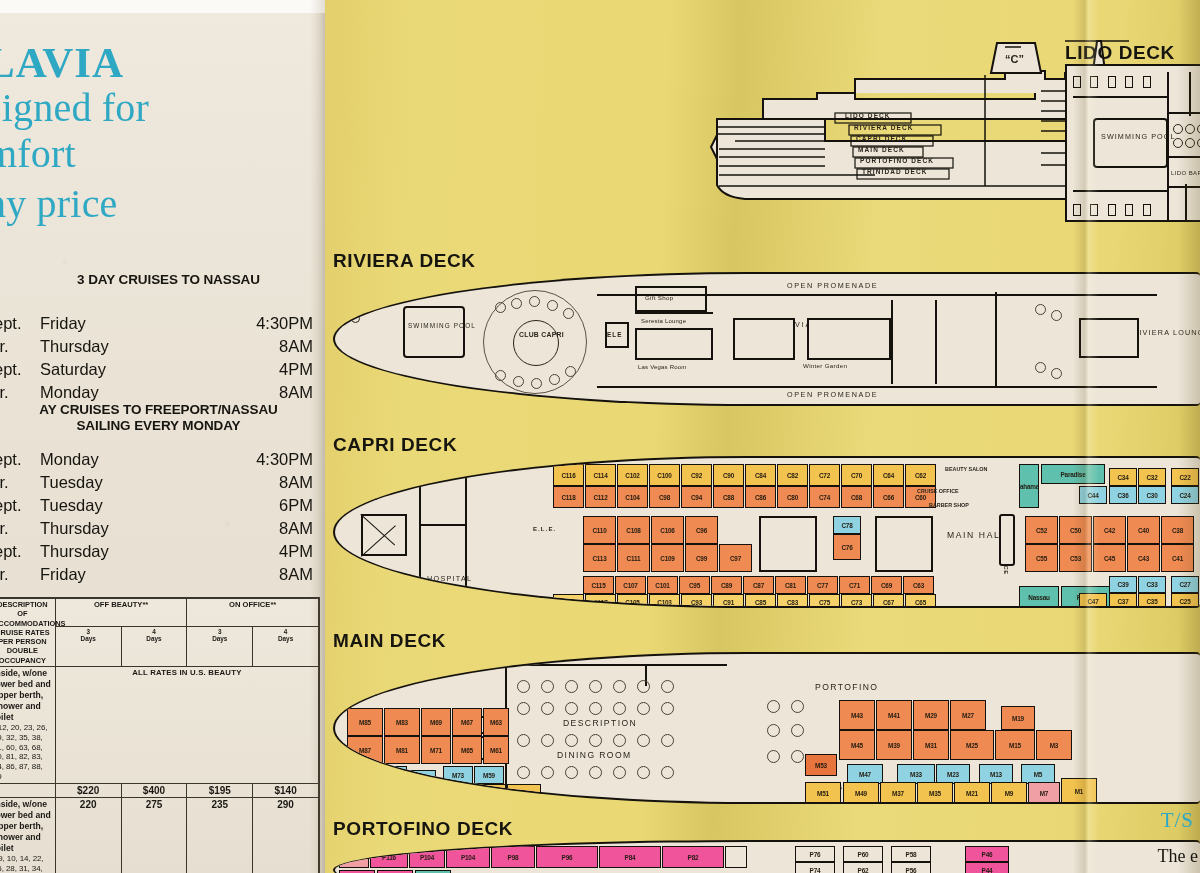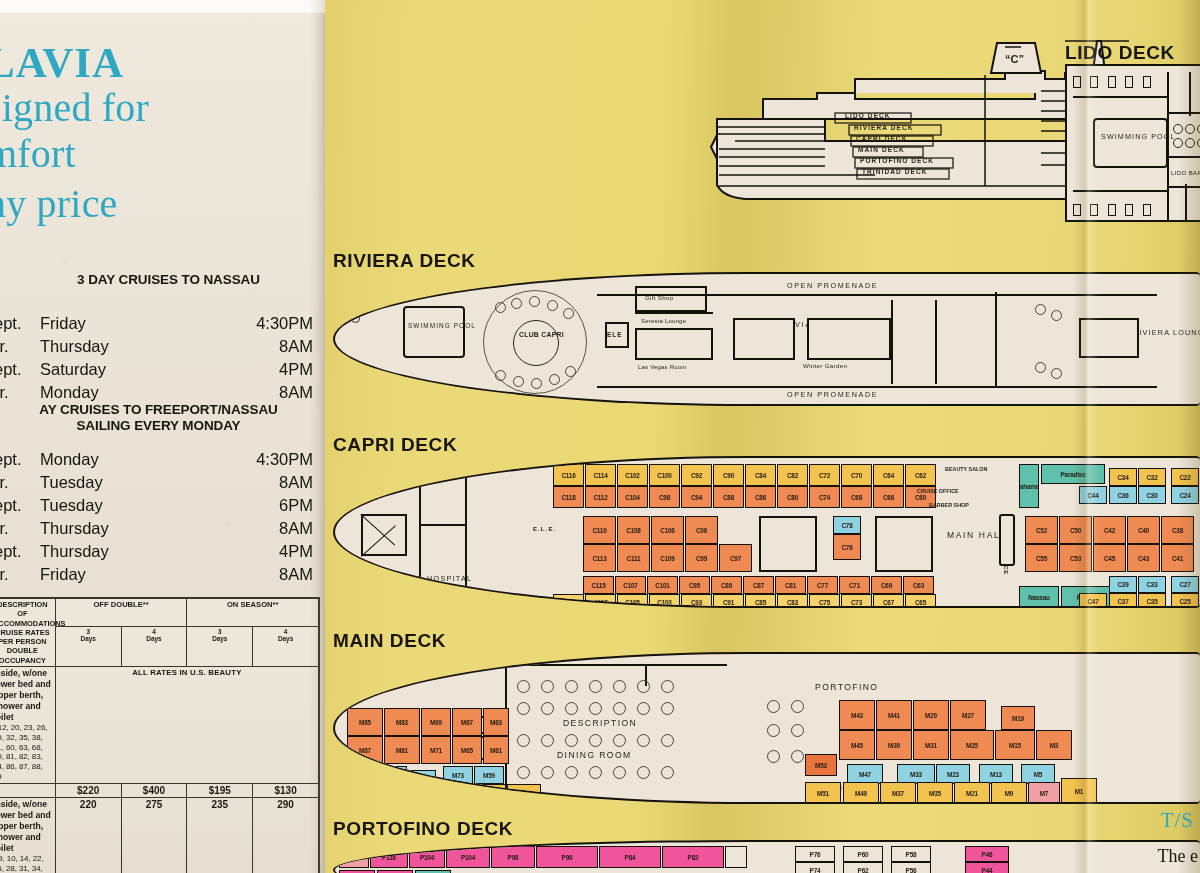--- a/index.html
+++ b/index.html
@@ -217,22 +217,22 @@
     </div>
 
     <div id="rate-table">
       <table>
         <tbody>
             <tr>
           <td class="rt-head-main" rowspan="2">
             <span>DESCRIPTION OF ACCOMMODATIONS</span><br>
             <span>CRUISE RATES PER PERSON DOUBLE OCCUPANCY</span>
           </td>
-          <td class="rt-head-season" colspan="2">OFF DOUBLE**</td>
-          <td class="rt-head-season" colspan="2">ON SEASON**</td>
+          <td class="rt-head-season" colspan="2">OFF BEAUTY**</td>
+          <td class="rt-head-season" colspan="2">ON OFFICE**</td>
         </tr>
         <tr>
           <td class="rt-head-sub rt-num"><span>3</span><br><span>Days</span></td>
           <td class="rt-head-sub rt-num"><span>4</span><br><span>Days</span></td>
           <td class="rt-head-sub rt-num"><span>3</span><br><span>Days</span></td>
           <td class="rt-head-sub rt-num"><span>4</span><br><span>Days</span></td>
         </tr>
 
         <tr>
           <td class="rt-desc">
@@ -240,21 +240,21 @@
             <div class="rt-d1">shower and toilet</div>
             <div class="rt-d2">T12, 20, 23, 26, 29, 32, 35, 38, 41, 60, 63, 68, 70, 81, 82, 83, 84, 86, 87, 88, 89</div>
           </td>
           <td class="rt-allrates" colspan="4" style="border-bottom:none">ALL RATES IN U.S. BEAUTY</td>
         </tr>
         <tr>
           <td style="border-top:none;border-bottom:none"></td>
           <td class="rt-num">$220</td>
           <td class="rt-num">$400</td>
           <td class="rt-num">$195</td>
-          <td class="rt-num">$130</td>
+          <td class="rt-num">$140</td>
         </tr>
 
         <tr>
           <td class="rt-desc">
             <div class="rt-d1">Inside, w/one lower bed and upper berth,</div>
             <div class="rt-d1">shower and toilet</div>
             <div class="rt-d2">P9, 10, 14, 22, 25, 28, 31, 34, 37, 42, 45, 91, 92, 101, 102, 107, 108, 113, 114, 119, 120</div>
           </td>
           <td class="rt-num">220</td>
           <td class="rt-num">275</td>

